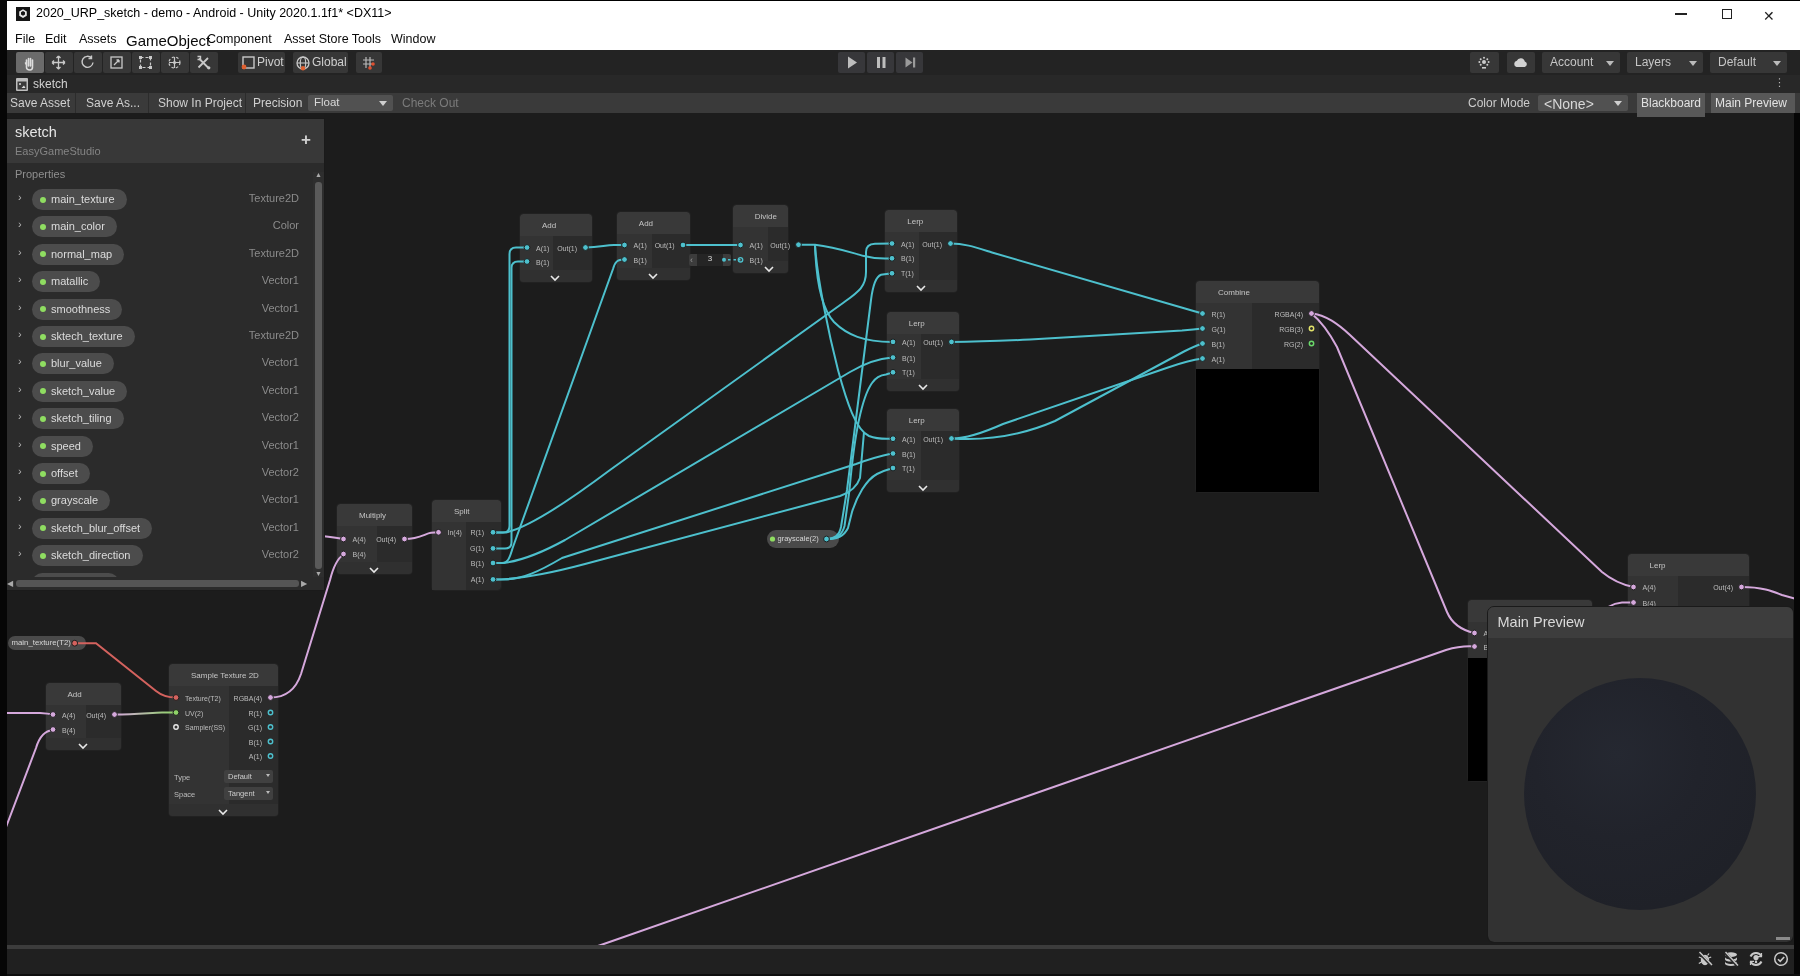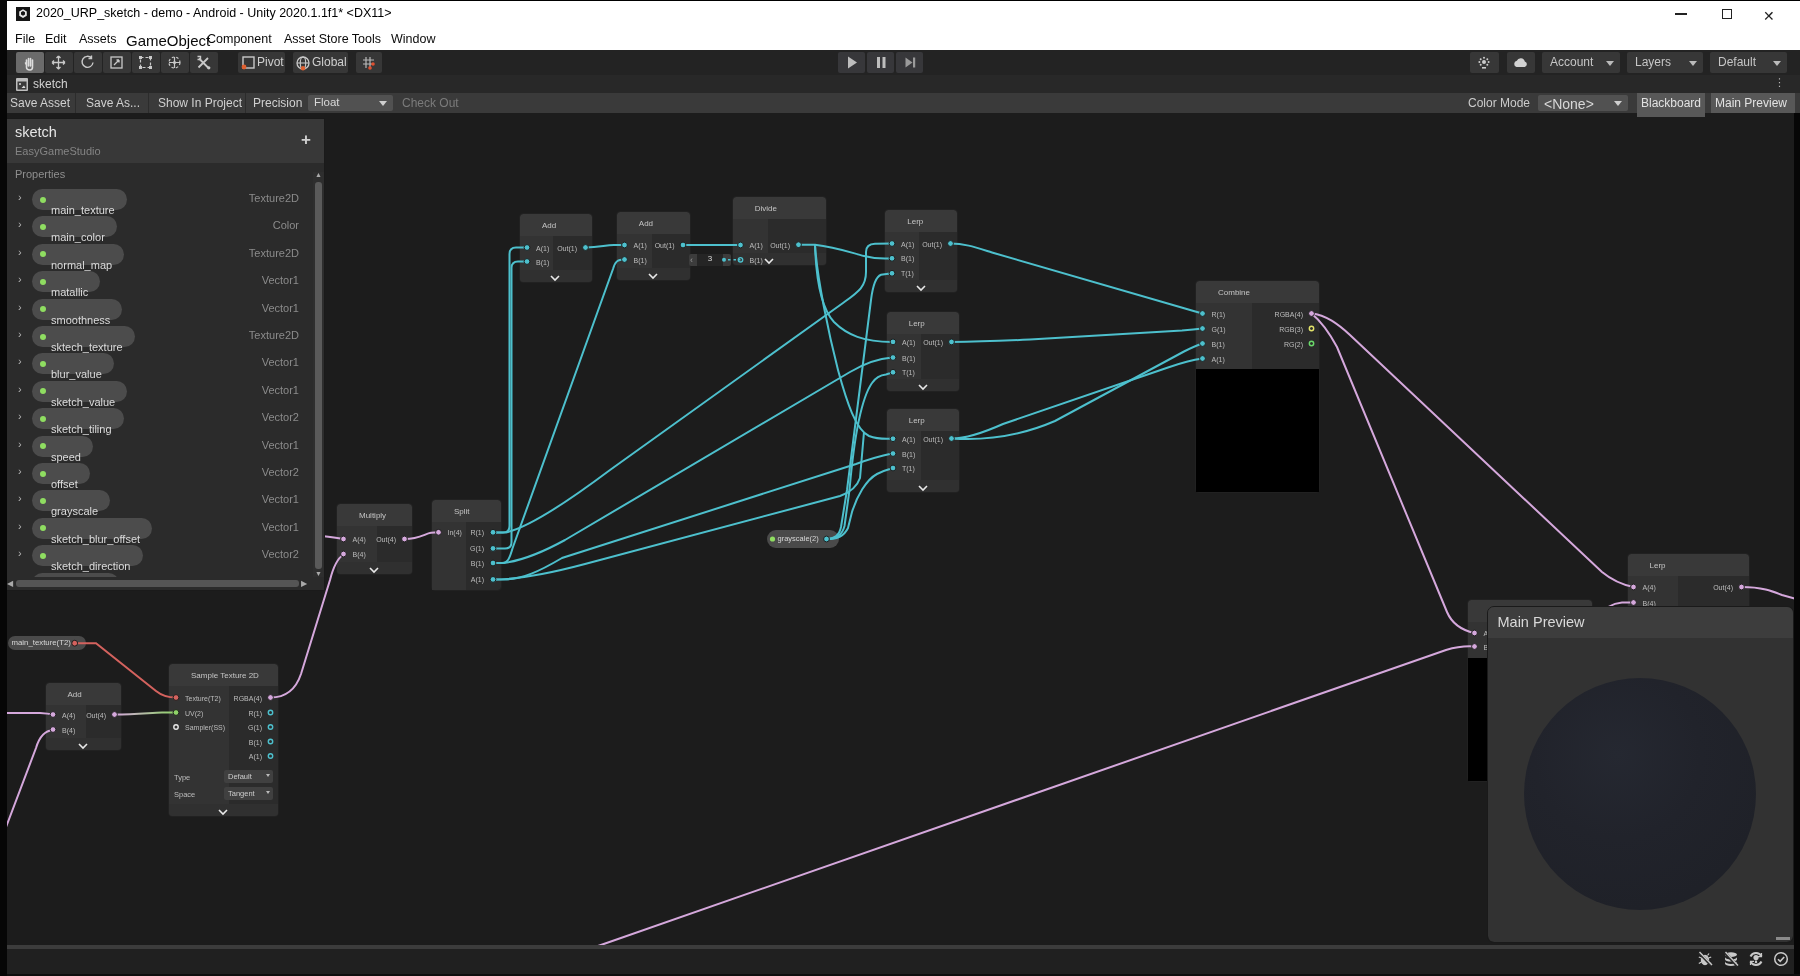--- a/index.html
+++ b/index.html
@@ -3,21 +3,21 @@
 <style>
 *{margin:0;padding:0;box-sizing:border-box}
 html,body{width:1800px;height:976px;overflow:hidden;background:#1c1c1c;font-family:"Liberation Sans",sans-serif;position:relative;-webkit-font-smoothing:antialiased}
 .abs{position:absolute}
 .node{position:absolute;background:#2b2b2b;border-radius:3px;outline:1px solid #212121}
 .nh{height:22px;background:#393939;border-radius:3px 3px 0 0;color:#c5c5c5;font-size:8px;line-height:23px;padding-left:22px;white-space:nowrap;overflow:hidden}
 .nin{position:absolute;background:#333333}
 .nch{position:absolute;bottom:0;left:0;right:0;height:12px;background:#303030;border-radius:0 0 3px 3px}
 .pill{position:absolute;background:#4a4a4a;border-radius:10px;color:#d8d8d8;white-space:nowrap}
 .bbrow{position:absolute;left:0;width:100%;height:27px}
-.bbpill{position:absolute;left:27px;top:3px;height:21px;background:#4c4c4c;border-radius:11px;color:#dcdcdc;font-size:11px;line-height:21px;padding:11px 12px 0 19px}
+.bbpill{position:absolute;left:27px;top:3px;height:21px;background:#4c4c4c;border-radius:11px;color:#dcdcdc;font-size:11px;line-height:21px;padding:0 12px 0 19px}
 .bbdot{position:absolute;left:8px;top:7.5px;width:6px;height:6px;border-radius:3px;background:#8fdd61}
 .bbarr{position:absolute;left:13px;top:5px;color:#b5b5b5;font-size:11px}
 .bbtype{position:absolute;right:25px;top:6px;color:#8b8b8b;font-size:11px}
 .tbtn{position:absolute;top:52px;height:21px;background:#373737;border-radius:2px}
 .ddt{color:#c6c6c6;font-size:12px;line-height:21px;padding-left:8px}
 .caret{position:absolute;right:6px;top:9px;width:0;height:0;border-left:4px solid transparent;border-right:4px solid transparent;border-top:5px solid #bbbbbb}
 </style></head><body>
 
 <div class="abs" style="left:0;top:0;width:1800px;height:27px;background:#ffffff"></div>
 <div class="abs" style="left:0;top:0;width:1800px;height:1px;background:#000"></div>
@@ -194,21 +194,21 @@
         <path d="M-4 4 L0 8 L4 4" stroke="#e8e8e8" stroke-width="1.6" fill="none" transform="translate(35.0,0)"></path>
       </svg></div>
   </div>
 <div class="node" style="left:616.8px;top:211.5px;width:73px;height:68px">
     <div class="nh" style="font-size:8px">Add</div>
     <div class="nin" style="left:0;top:22px;width:35px;height:34px"></div>
     <div class="nch"><svg width="100%" height="12">
         <path d="M-4 4 L0 8 L4 4" stroke="#e8e8e8" stroke-width="1.6" fill="none" transform="translate(36,0)"></path>
       </svg></div>
   </div>
-<div class="node" style="left:732.7px;top:197px;width:93px;height:68px">
+<div class="node" style="left:732.7px;top:205px;width:55px;height:68px">
     <div class="nh" style="font-size:8px">Divide</div>
     <div class="nin" style="left:0;top:22px;width:35px;height:34px"></div>
     <div class="nch"><svg width="100%" height="12">
         <path d="M-4 4 L0 8 L4 4" stroke="#e8e8e8" stroke-width="1.6" fill="none" transform="translate(36,0)"></path>
       </svg></div>
   </div>
 <div class="node" style="left:885.3px;top:209.5px;width:72px;height:82px">
     <div class="nh" style="font-size:8px">Lerp</div>
     <div class="nin" style="left:0;top:22px;width:34px;height:48px"></div>
     <div class="nch"><svg width="100%" height="12">

